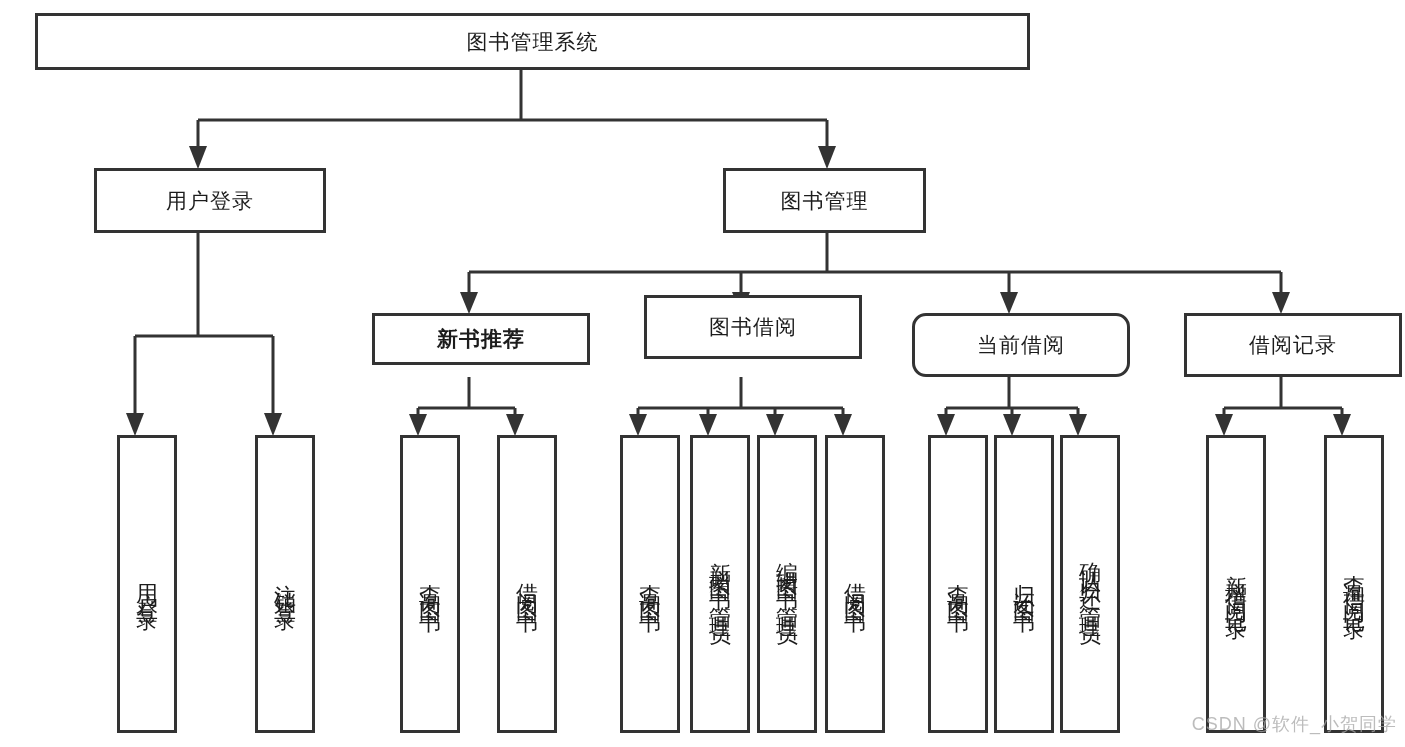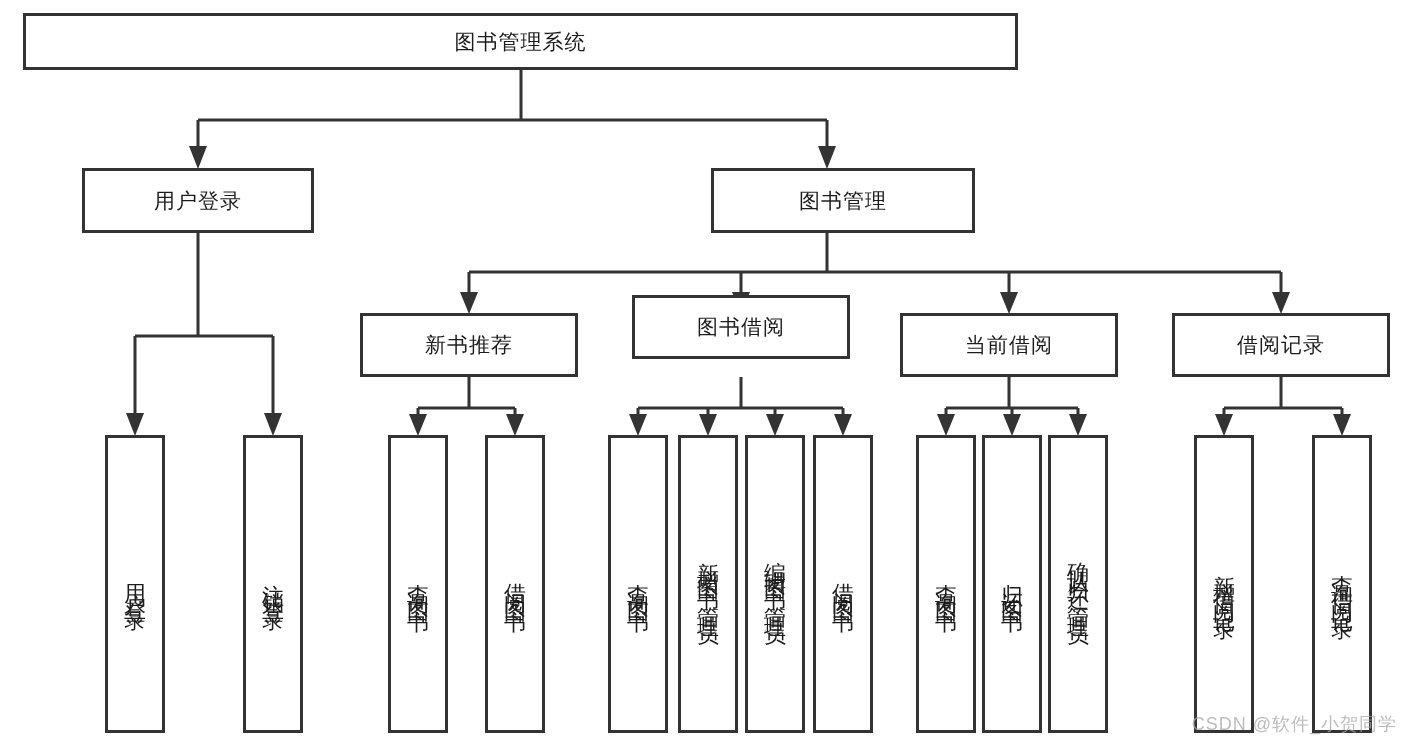--- a/index.html
+++ b/index.html
@@ -15,20 +15,21 @@
     position:absolute;
     box-sizing:border-box;
     background:#ffffff;
     border:3px solid #333333;
     display:flex;
     align-items:center;
     justify-content:center;
     color:#1c1c1c;
     z-index:2;
     text-align:center;
+    margin-left:12px;
   }
   .h{font-size:21px;letter-spacing:1px;}
   .v{
     writing-mode:vertical-rl;
     text-orientation:mixed;
     font-size:22px;
     letter-spacing:9px;
     line-height:1;
   }
   .wm{
@@ -83,25 +84,25 @@
       <polygon points="1003,414 1021,414 1012,436"></polygon>
       <polygon points="1069,414 1087,414 1078,436"></polygon>
       <polygon points="1215,414 1233,414 1224,436"></polygon>
       <polygon points="1333,414 1351,414 1342,436"></polygon>
     </g>
   </svg>
 
   <div class="box h" style="left:23px;top:13px;width:995px;height:57px;">图书管理系统</div>
 
   <div class="box h" style="left:82px;top:168px;width:232px;height:65px;">用户登录</div>
-  <div class="box h" style="left:711px;top:168px;width:264px;height:65px;">图书管理</div>
+  <div class="box h" style="left:711px;top:168px;width:203px;height:65px;">图书管理</div>
 
-  <div class="box h" style="left:360px;top:313px;width:218px;height:64px;">新书推荐</div>
+  <div class="box h" style="left:360px;top:313px;width:218px;height:52px;font-weight:bold;">新书推荐</div>
   <div class="box h" style="left:632px;top:295px;width:218px;height:64px;">图书借阅</div>
-  <div class="box h" style="left:900px;top:313px;width:218px;height:64px;">当前借阅</div>
+  <div class="box h" style="left:900px;top:313px;width:218px;height:64px;border-radius:14px;">当前借阅</div>
   <div class="box h" style="left:1172px;top:313px;width:218px;height:64px;">借阅记录</div>
 
   <div class="box v" style="left:105px;top:435px;width:60px;height:298px;">用户登录</div>
   <div class="box v" style="left:243px;top:435px;width:60px;height:298px;">注销登录</div>
 
   <div class="box v" style="left:388px;top:435px;width:60px;height:298px;">查询图书</div>
   <div class="box v" style="left:485px;top:435px;width:60px;height:298px;">借阅图书</div>
 
   <div class="box v" style="left:608px;top:435px;width:60px;height:298px;">查询图书</div>
   <div class="box v" style="left:678px;top:435px;width:60px;height:298px;">新增图书（管理员）</div>

